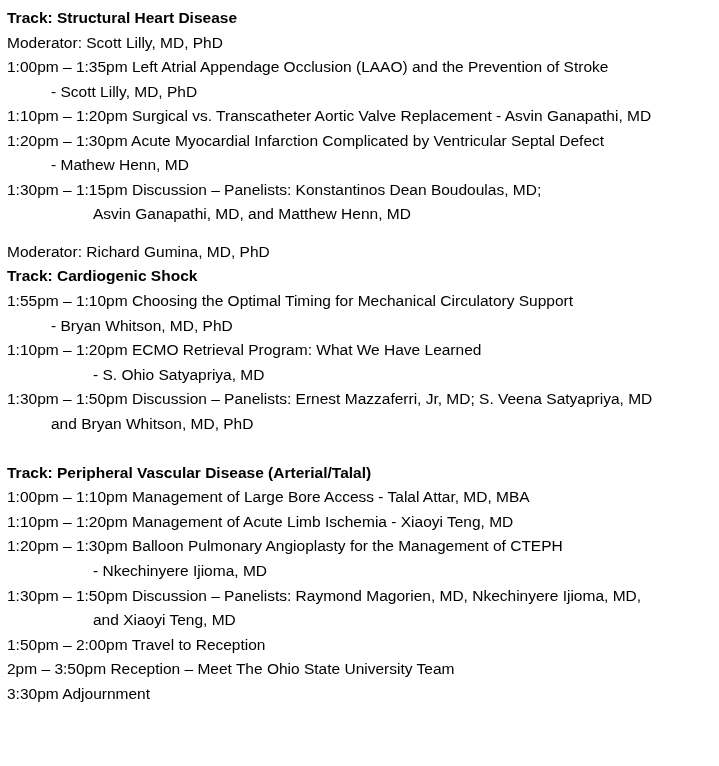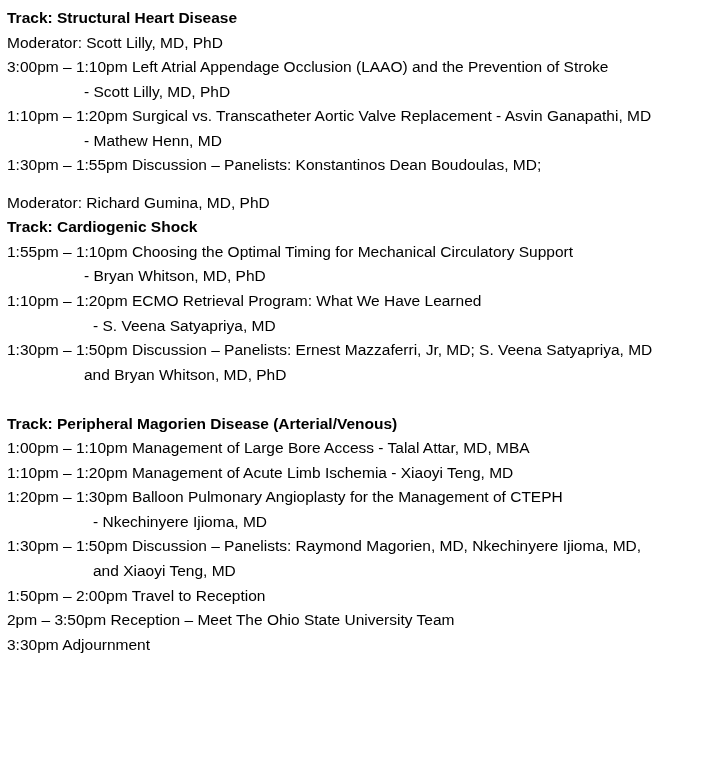--- a/index.html
+++ b/index.html
@@ -21,57 +21,59 @@
     color: #000000;
     background: #ffffff;
   }
   .line {
     white-space: nowrap;
     height: 24.55px;
   }
   .track-header {
     font-weight: 700;
   }
-  .ind  { margin-left: 77px; }   
+  .ind  { margin-left: 44px; }   
   .ind2 { margin-left: 86px; }   
   .spacer-sm { height: 13px; }   
   .spacer-lg { height: 24.5px; } 
 </style>
 </head>
 <body>
 
 <div class="doc">
 
   <div>
     <div class="line track-header">Track: Structural Heart Disease</div>
     <div class="line">Moderator: Scott Lilly, MD, PhD</div>
-    <div class="line">3:00pm – 1:10pm Left Atrial Appendage Occlusion (LAAO) and the Prevention of Stroke</div>
+    <div class="line">1:00pm – 1:35pm Left Atrial Appendage Occlusion (LAAO) and the Prevention of Stroke</div>
     <div class="line ind">- Scott Lilly, MD, PhD</div>
     <div class="line">1:10pm – 1:20pm Surgical vs. Transcatheter Aortic Valve Replacement - Asvin Ganapathi, MD</div>
+    <div class="line">1:20pm – 1:30pm Acute Myocardial Infarction Complicated by Ventricular Septal Defect</div>
     <div class="line ind">- Mathew Henn, MD</div>
-    <div class="line">1:30pm – 1:55pm Discussion – Panelists: Konstantinos Dean Boudoulas, MD;</div>
+    <div class="line">1:30pm – 1:15pm Discussion – Panelists: Konstantinos Dean Boudoulas, MD;</div>
+    <div class="line ind2">Asvin Ganapathi, MD, and Matthew Henn, MD</div>
   </div>
 
   <div class="spacer-sm"></div>
 
   <div>
     <div class="line">Moderator: Richard Gumina, MD, PhD</div>
     <div class="line track-header">Track: Cardiogenic Shock</div>
     <div class="line">1:55pm – 1:10pm Choosing the Optimal Timing for Mechanical Circulatory Support</div>
     <div class="line ind">- Bryan Whitson, MD, PhD</div>
     <div class="line">1:10pm – 1:20pm ECMO Retrieval Program: What We Have Learned</div>
-    <div class="line ind2">- S. Veena Satyapriya, MD</div>
+    <div class="line ind2">- S. Ohio Satyapriya, MD</div>
     <div class="line">1:30pm – 1:50pm Discussion – Panelists: Ernest Mazzaferri, Jr, MD; S. Veena Satyapriya, MD</div>
     <div class="line ind">and Bryan Whitson, MD, PhD</div>
   </div>
 
   <div class="spacer-lg"></div>
 
   <div>
-    <div class="line track-header">Track: Peripheral Magorien Disease (Arterial/Venous)</div>
+    <div class="line track-header">Track: Peripheral Vascular Disease (Arterial/Talal)</div>
     <div class="line">1:00pm – 1:10pm Management of Large Bore Access - Talal Attar, MD, MBA</div>
     <div class="line">1:10pm – 1:20pm Management of Acute Limb Ischemia - Xiaoyi Teng, MD</div>
     <div class="line">1:20pm – 1:30pm Balloon Pulmonary Angioplasty for the Management of CTEPH</div>
     <div class="line ind2">- Nkechinyere Ijioma, MD</div>
     <div class="line">1:30pm – 1:50pm Discussion – Panelists: Raymond Magorien, MD, Nkechinyere Ijioma, MD,</div>
     <div class="line ind2">and Xiaoyi Teng, MD</div>
     <div class="line">1:50pm – 2:00pm Travel to Reception</div>
     <div class="line">2pm – 3:50pm Reception – Meet The Ohio State University Team</div>
     <div class="line">3:30pm Adjournment</div>
   </div>

